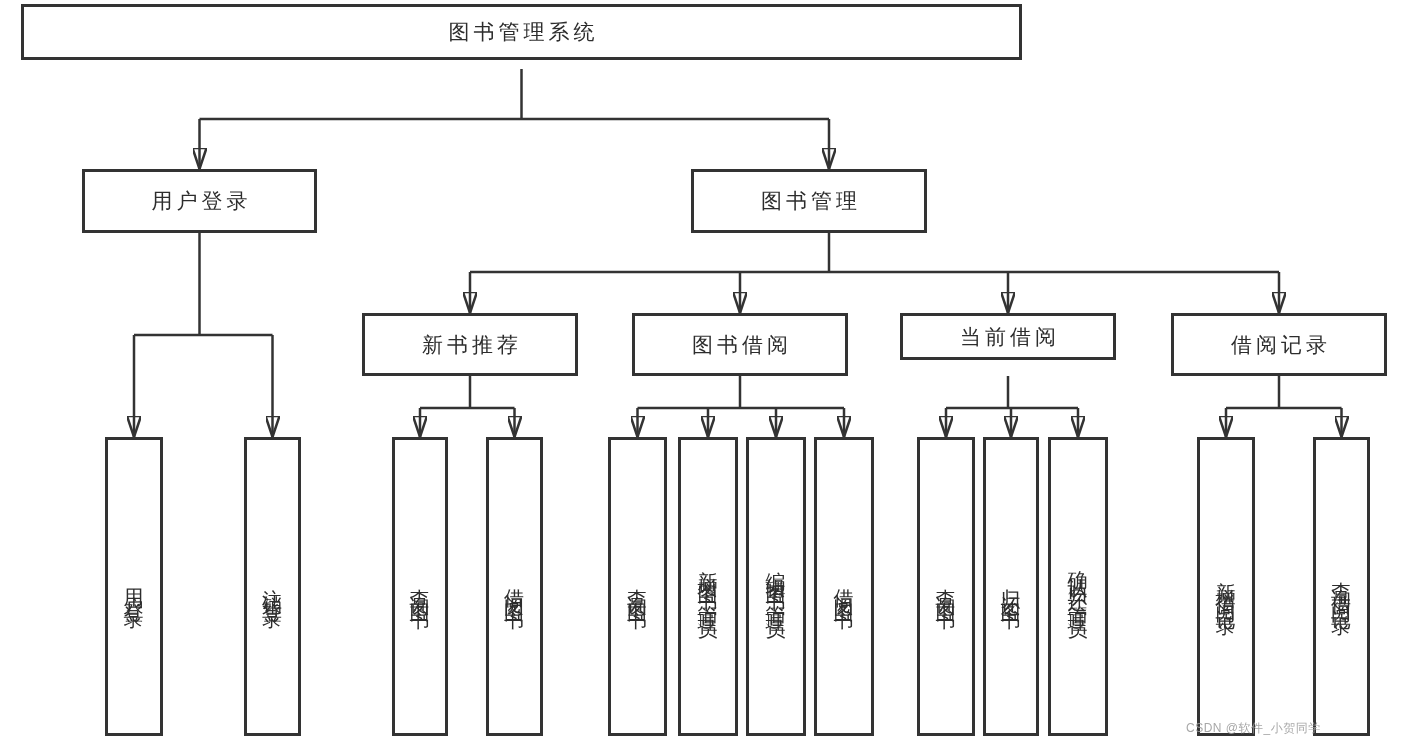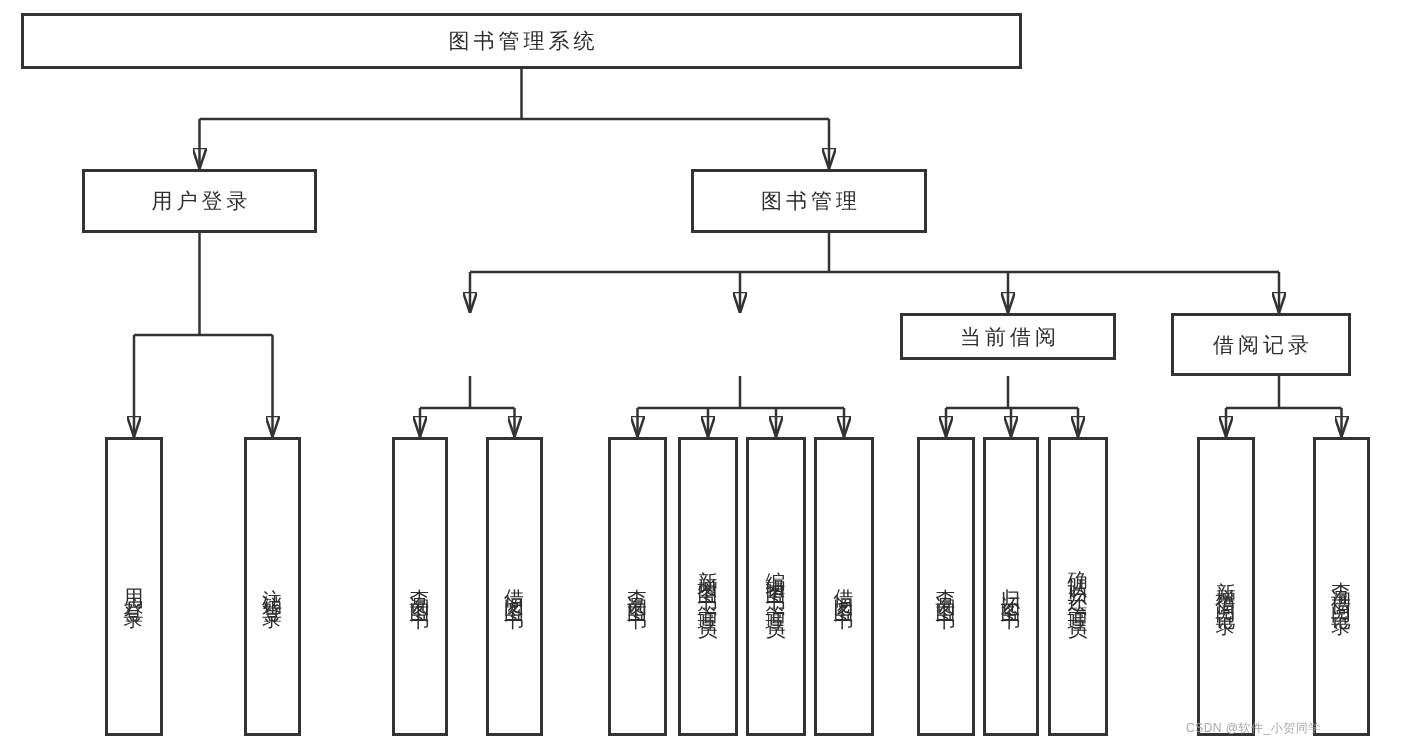--- a/index.html
+++ b/index.html
@@ -114,27 +114,29 @@
 
       <line x1="946" y1="408" x2="946" y2="437" marker-end="url(#arrow)"></line>
       <line x1="1011" y1="408" x2="1011" y2="437" marker-end="url(#arrow)"></line>
       <line x1="1078" y1="408" x2="1078" y2="437" marker-end="url(#arrow)"></line>
 
       <line x1="1226" y1="408" x2="1226" y2="437" marker-end="url(#arrow)"></line>
       <line x1="1341.5" y1="408" x2="1341.5" y2="437" marker-end="url(#arrow)"></line>
     </g>
   </svg>
 
-  <div class="node hbox" style="left:21px; top:13px; width:1001px; height:56px;">图书管理系统</div>
+  <div class="node hbox" style="left:21px; top:4px; width:1001px; height:56px;">图书管理系统</div>
 
   <div class="node hbox" style="left:82px; top:169px; width:235px; height:64px;">用户登录</div>
   <div class="node hbox" style="left:691px; top:169px; width:236px; height:64px;">图书管理</div>
 
+  <div class="node hbox" style="left:362px; top:313px; width:216px; height:63px;">新书推荐</div>
+  <div class="node hbox" style="left:632px; top:313px; width:216px; height:63px;">图书借阅</div>
   <div class="node hbox" style="left:900px; top:313px; width:216px; height:47px;">当前借阅</div>
-  <div class="node hbox" style="left:1171px; top:313px; width:180px; height:63px;">借阅记录</div>
+  <div class="node hbox" style="left:1171px; top:313px; width:216px; height:63px;">借阅记录</div>
 
   <div class="node vbox" style="left:105px; width:58px;">用户登录</div>
   <div class="node vbox" style="left:244px; width:57px;">注销登录</div>
 
   <div class="node vbox" style="left:392px; width:56px;">查询图书</div>
   <div class="node vbox" style="left:486px; width:57px;">借阅图书</div>
 
   <div class="node vbox" style="left:608px; width:59px;">查询图书</div>
   <div class="node vbox" style="left:678px; width:60px;">新增图书（管理员）</div>
   <div class="node vbox" style="left:746px; width:60px;">编辑图书（管理员）</div>

